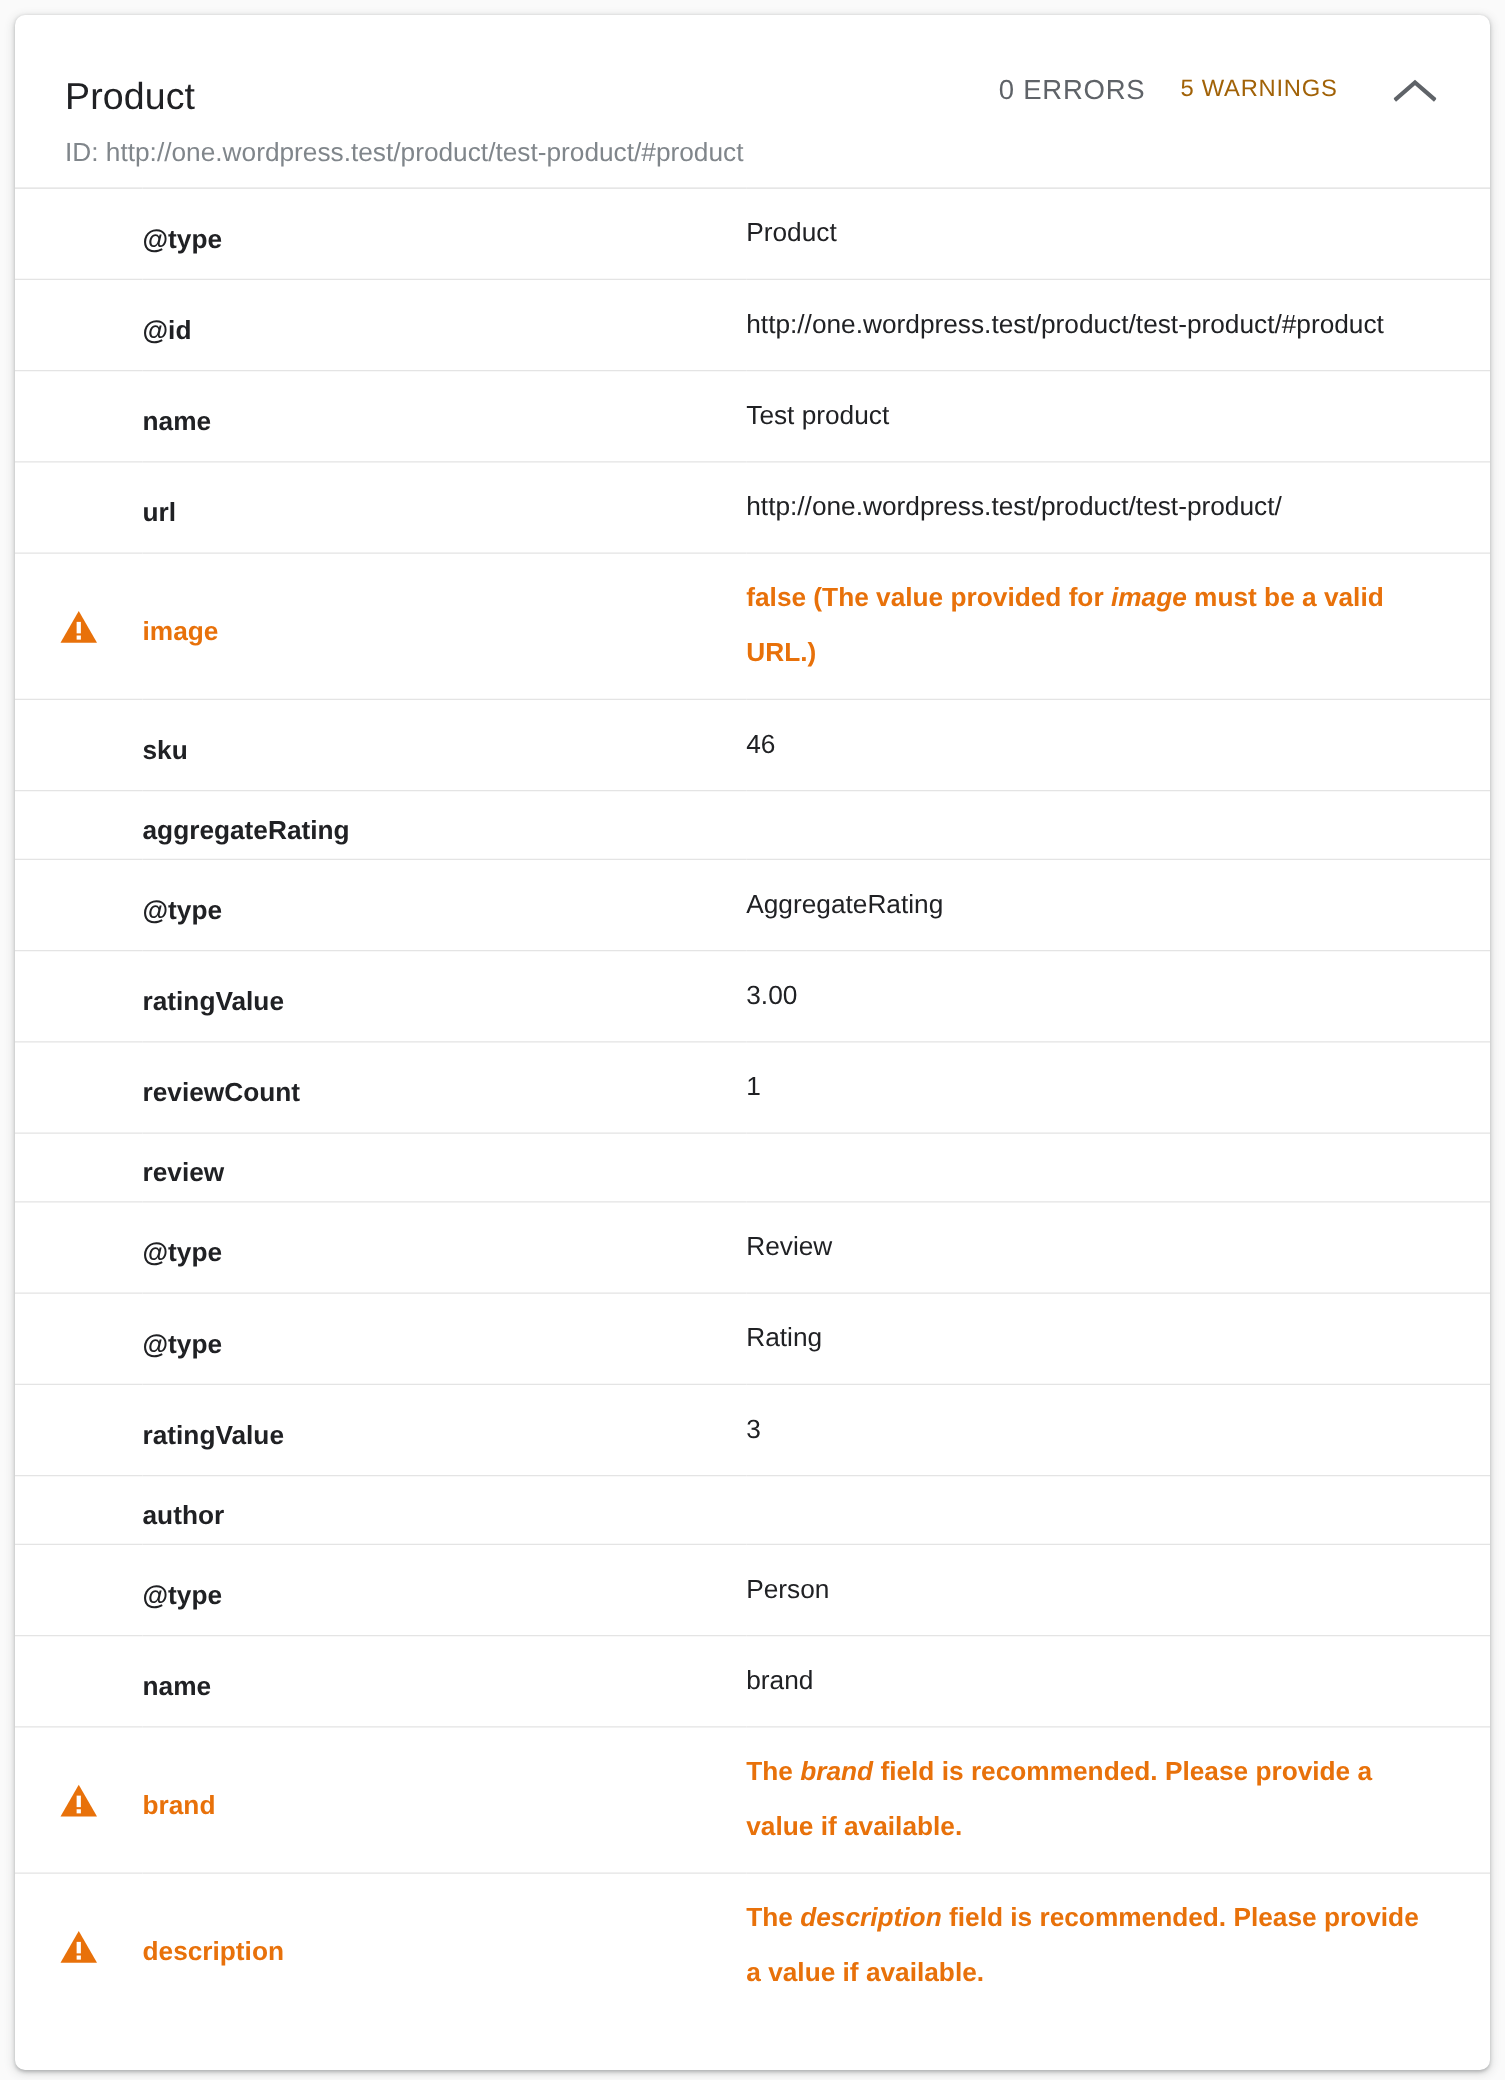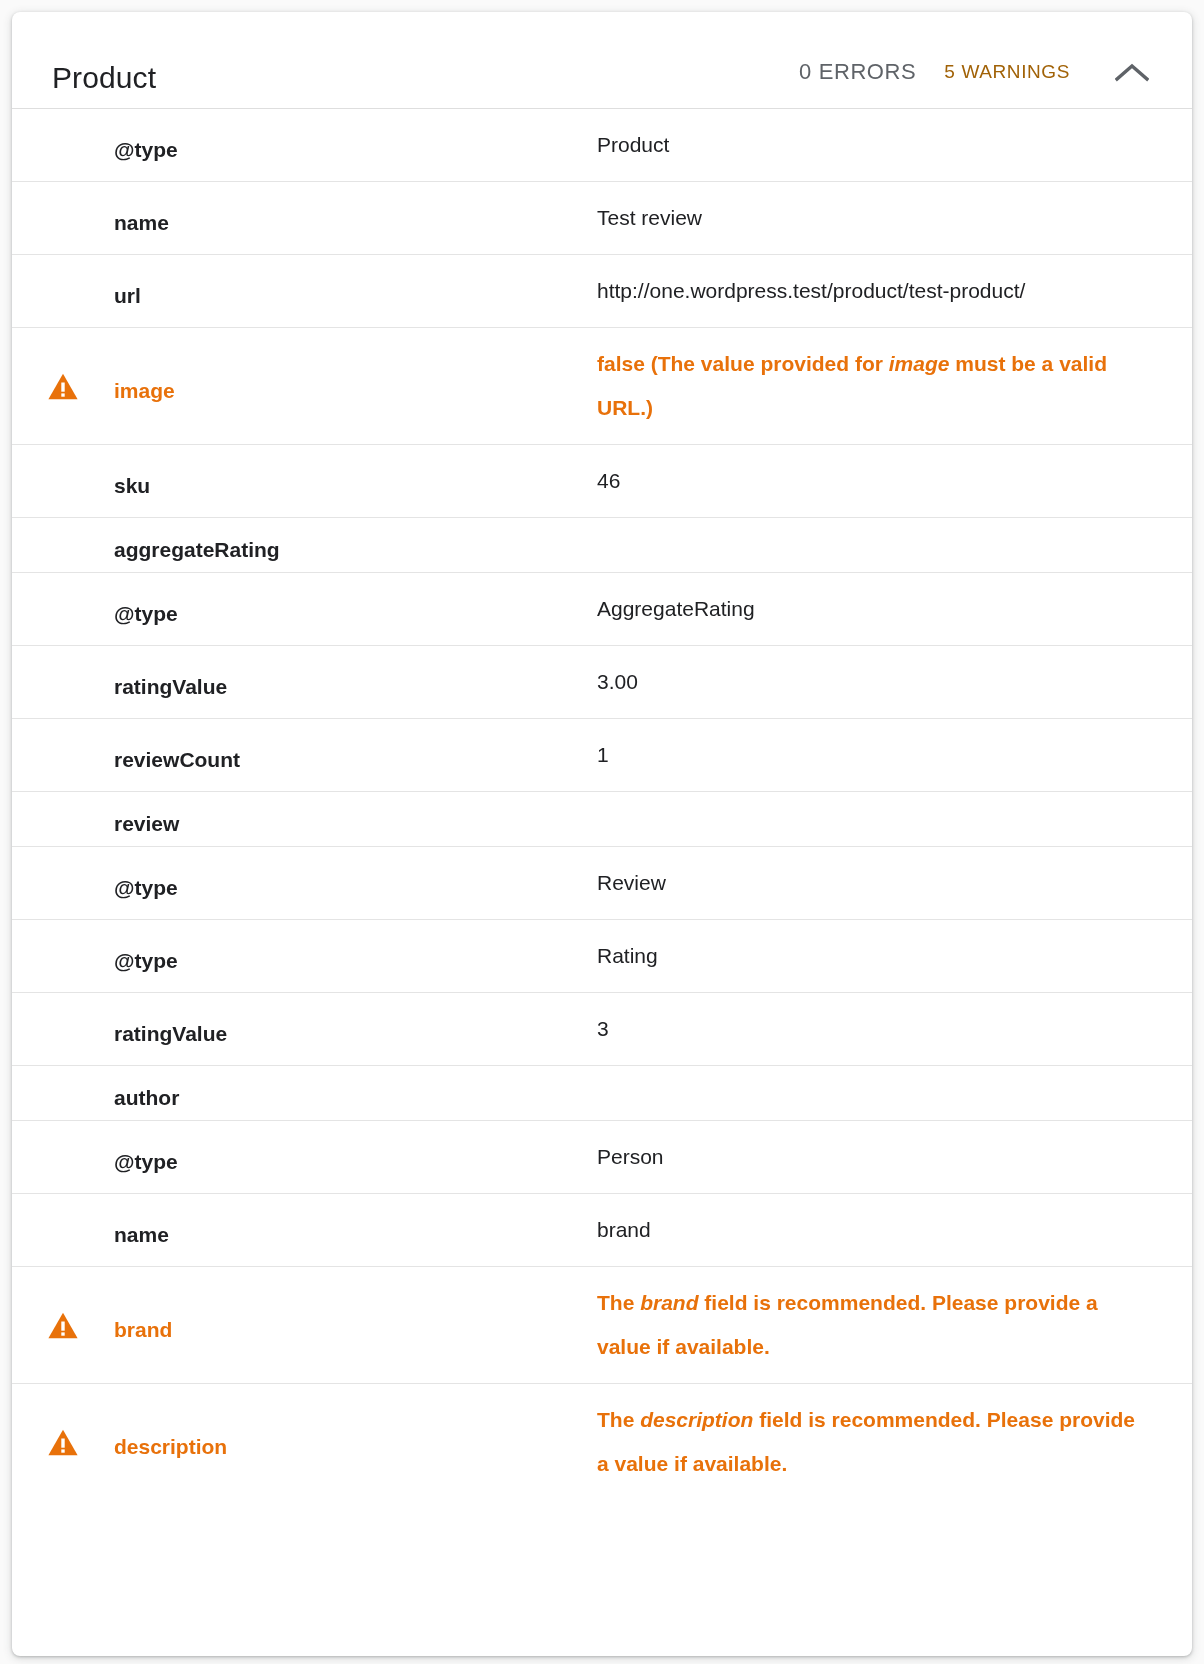--- a/index.html
+++ b/index.html
@@ -166,33 +166,39 @@
         <span class="warnings-count">5 WARNINGS</span>
         <button class="collapse-btn">
           <span>
             <svg width="34" height="22" viewBox="0 0 34 22" aria-hidden="true">
               <path d="M2 18 L17 5 L32 18" fill="none" stroke="#5f6368" stroke-width="3.4" stroke-linecap="square" stroke-linejoin="miter"></path>
             </svg>
           </span>
         </button>
       </div>
     </div>
+    <div class="entity-id">ID: http://one.wordpress.test/product/test-product/#product</div>
   </div>
 
   <table class="prop-table">
     <tbody>
         <tr>
           <td class="cell-icon"></td>
           <td class="cell-key ind-1">@type</td>
           <td class="cell-val">Product</td>
         </tr>
         <tr>
           <td class="cell-icon"></td>
+          <td class="cell-key ind-1">@id</td>
+          <td class="cell-val">http://one.wordpress.test/product/test-product/#product</td>
+        </tr>
+        <tr>
+          <td class="cell-icon"></td>
           <td class="cell-key ind-1">name</td>
-          <td class="cell-val">Test review</td>
+          <td class="cell-val">Test product</td>
         </tr>
         <tr>
           <td class="cell-icon"></td>
           <td class="cell-key ind-1">url</td>
           <td class="cell-val">http://one.wordpress.test/product/test-product/</td>
         </tr>
         <tr>
           <td class="cell-icon">
             <span class="warn-wrap">
               <svg class="warn-icon" width="30" height="27" viewBox="0 0 30 27" aria-hidden="true">

